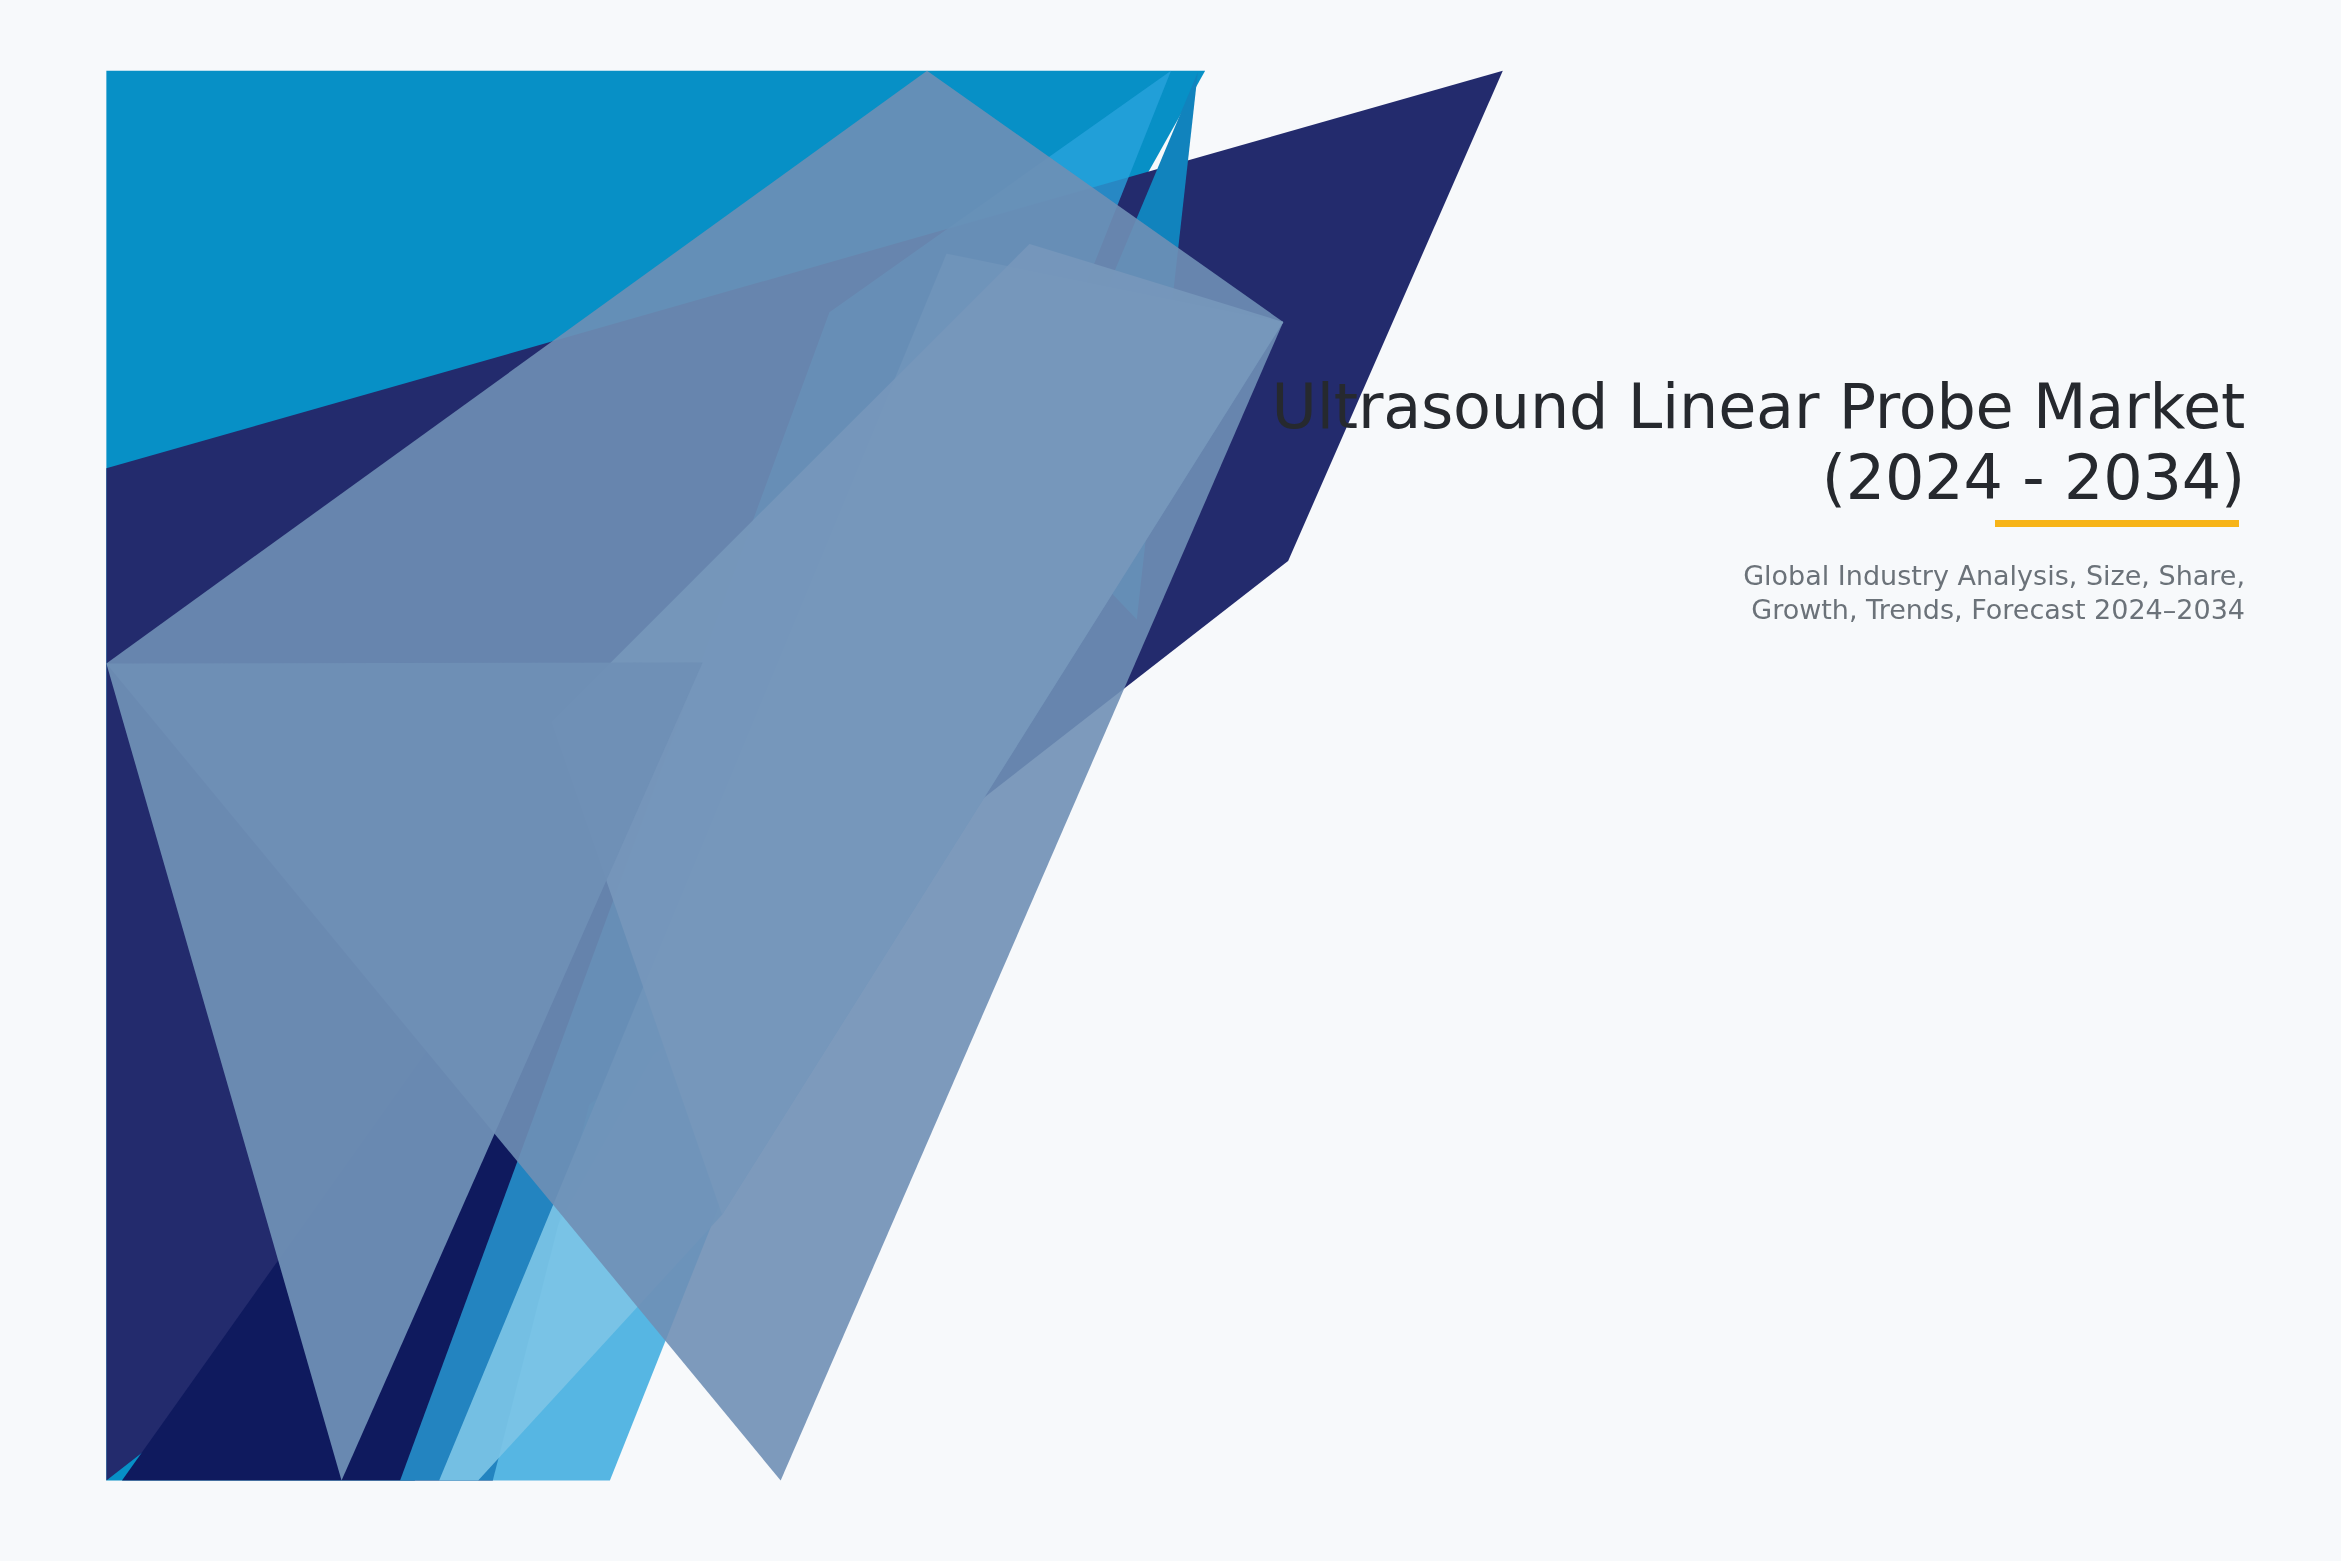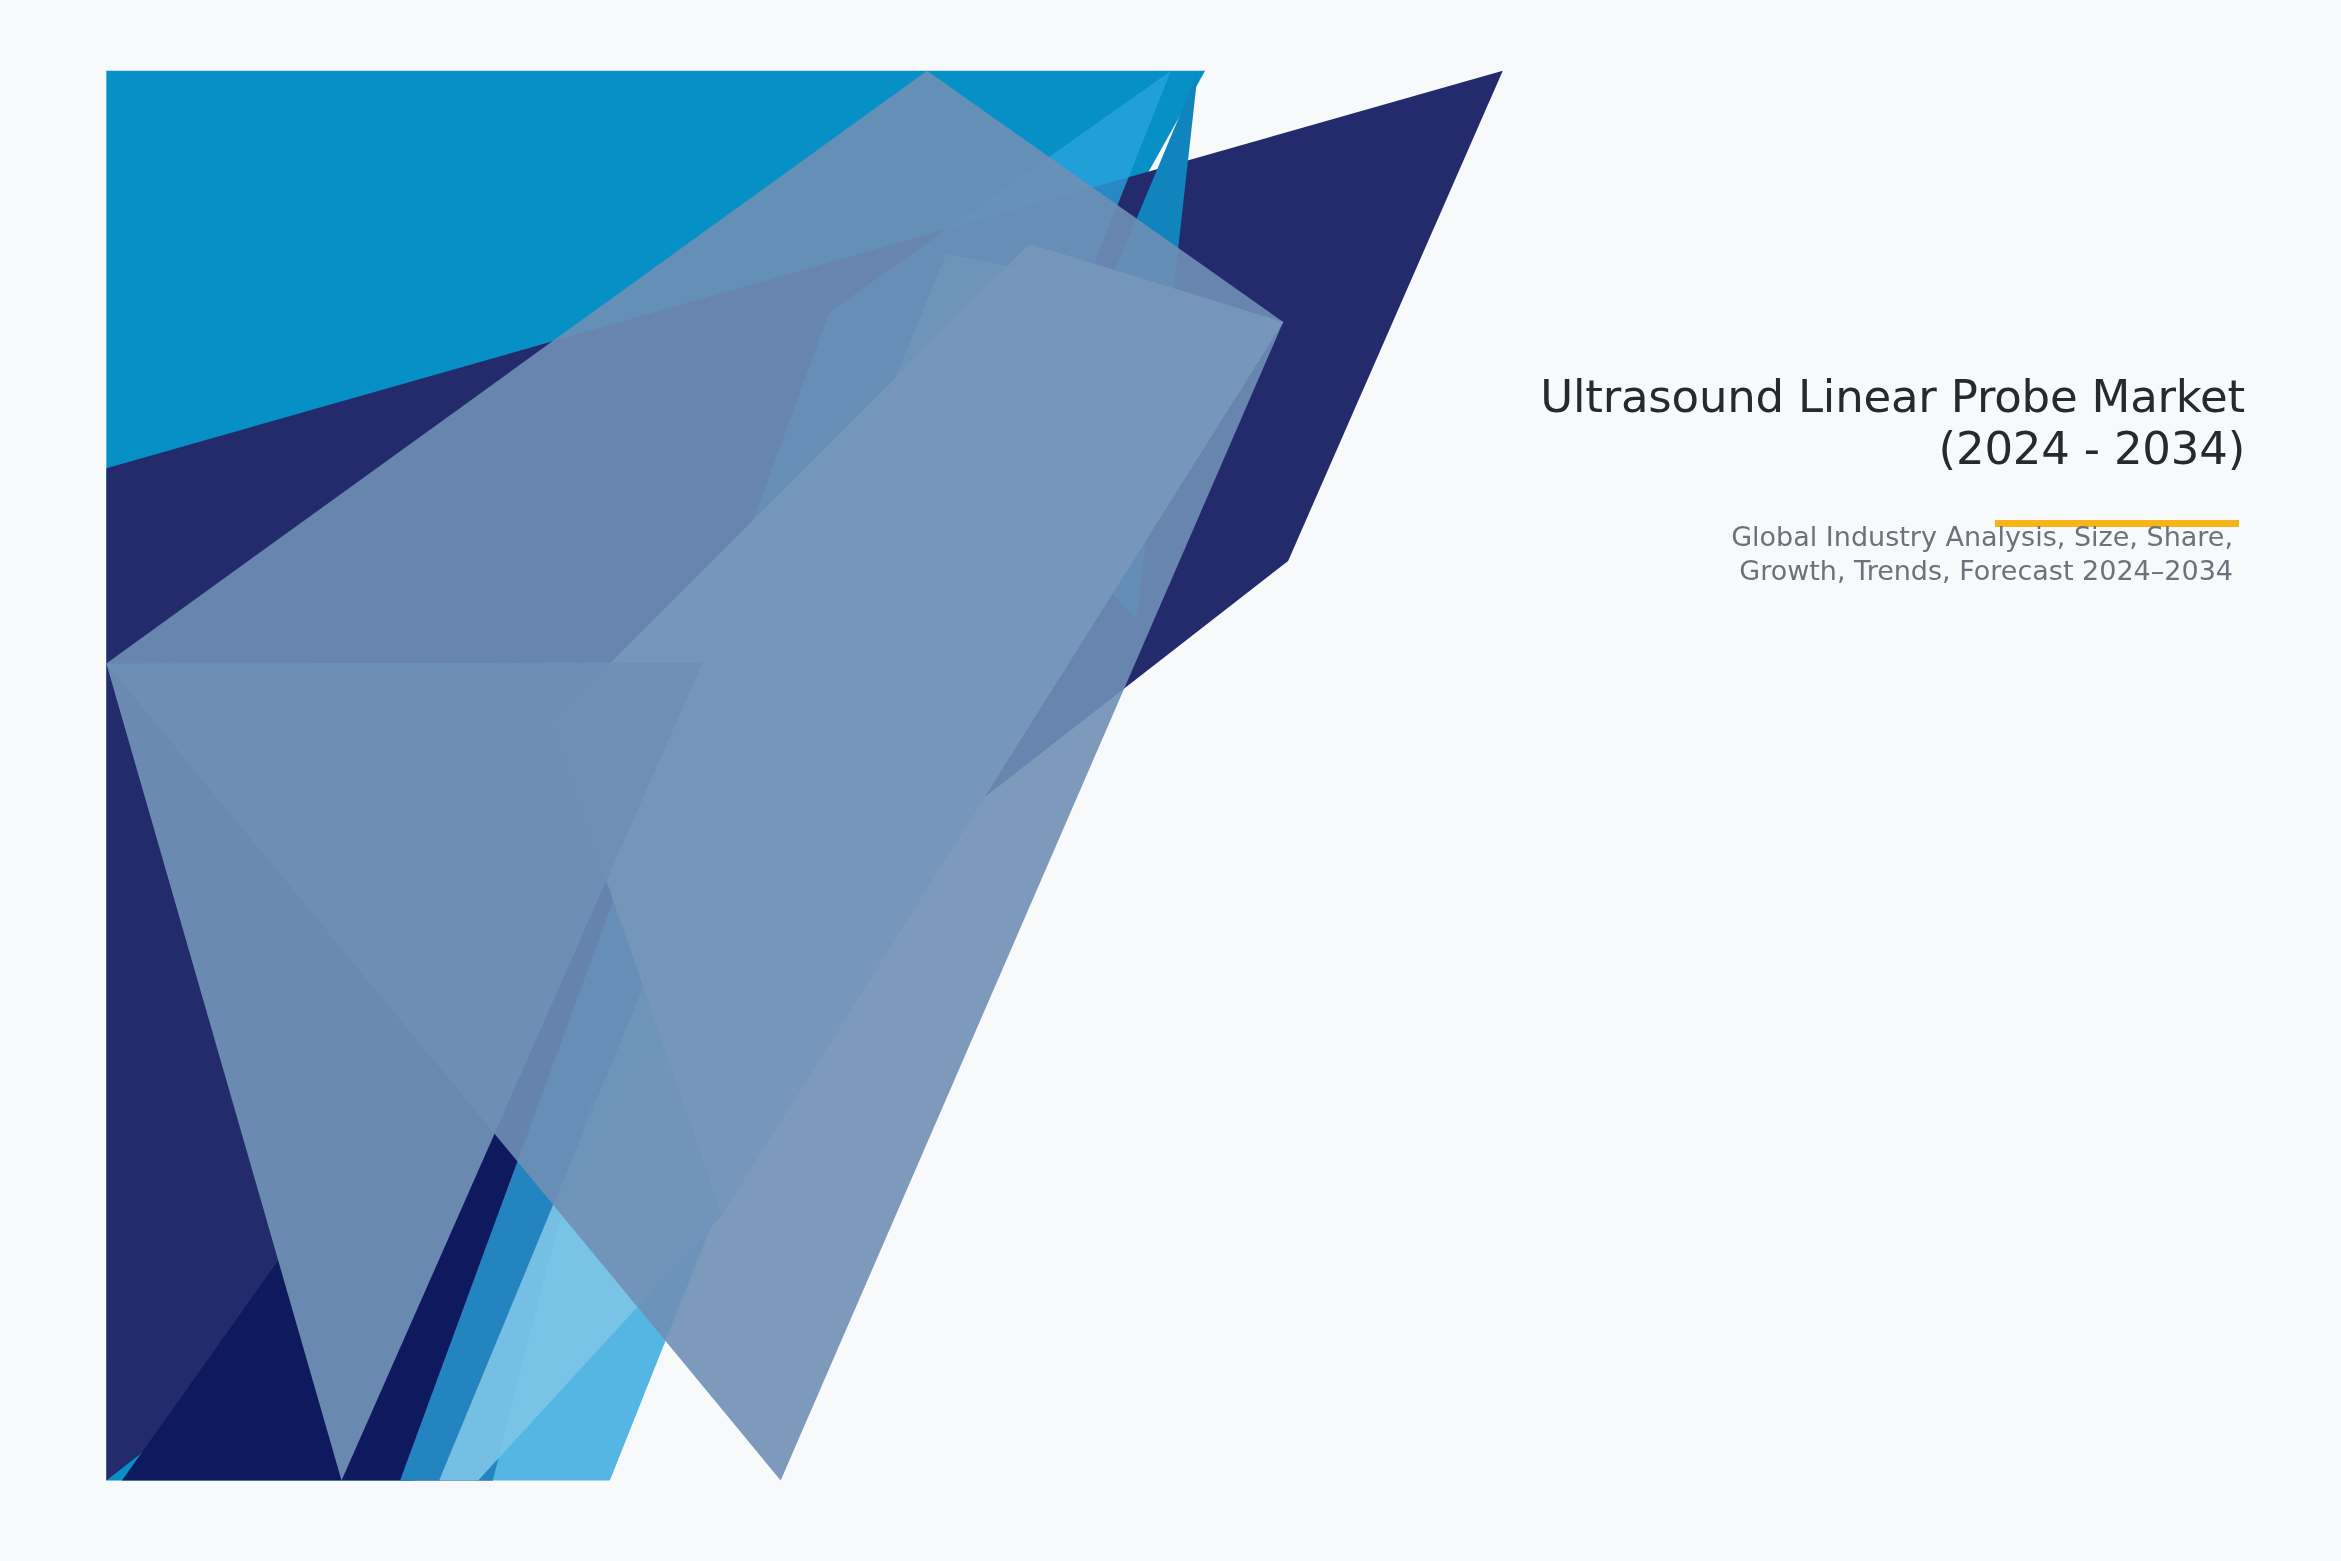--- a/index.html
+++ b/index.html
@@ -35,41 +35,41 @@
     left: 1025px;
     top: 371px;
     width: 1220px;
     text-align: right;
   }
 
   #title {
     margin: 0;
     font-family: "DejaVu Sans", sans-serif;
     font-weight: 400;
-    font-size: 45px;
+    font-size: 62px;
     line-height: 1.15;
     color: #26292e;
     letter-spacing: -0.2px;
     white-space: pre-line;
     position: relative;
     z-index: 3;
   }
 
   #accent-bar {
     position: absolute;
     left: 1995px;
     top: 520px;
     width: 244px;
     height: 7.3px;
     background: #f7b418;
     z-index: 2;
   }
 
   #subtitle {
-    margin: 12px;
+    margin: 0;
     margin-top: 45px;
     font-family: "DejaVu Sans", sans-serif;
     font-weight: 400;
     font-size: 27px;
     line-height: 1.28;
     color: #6b7279;
     white-space: pre-line;
     position: relative;
     z-index: 3;
   }

